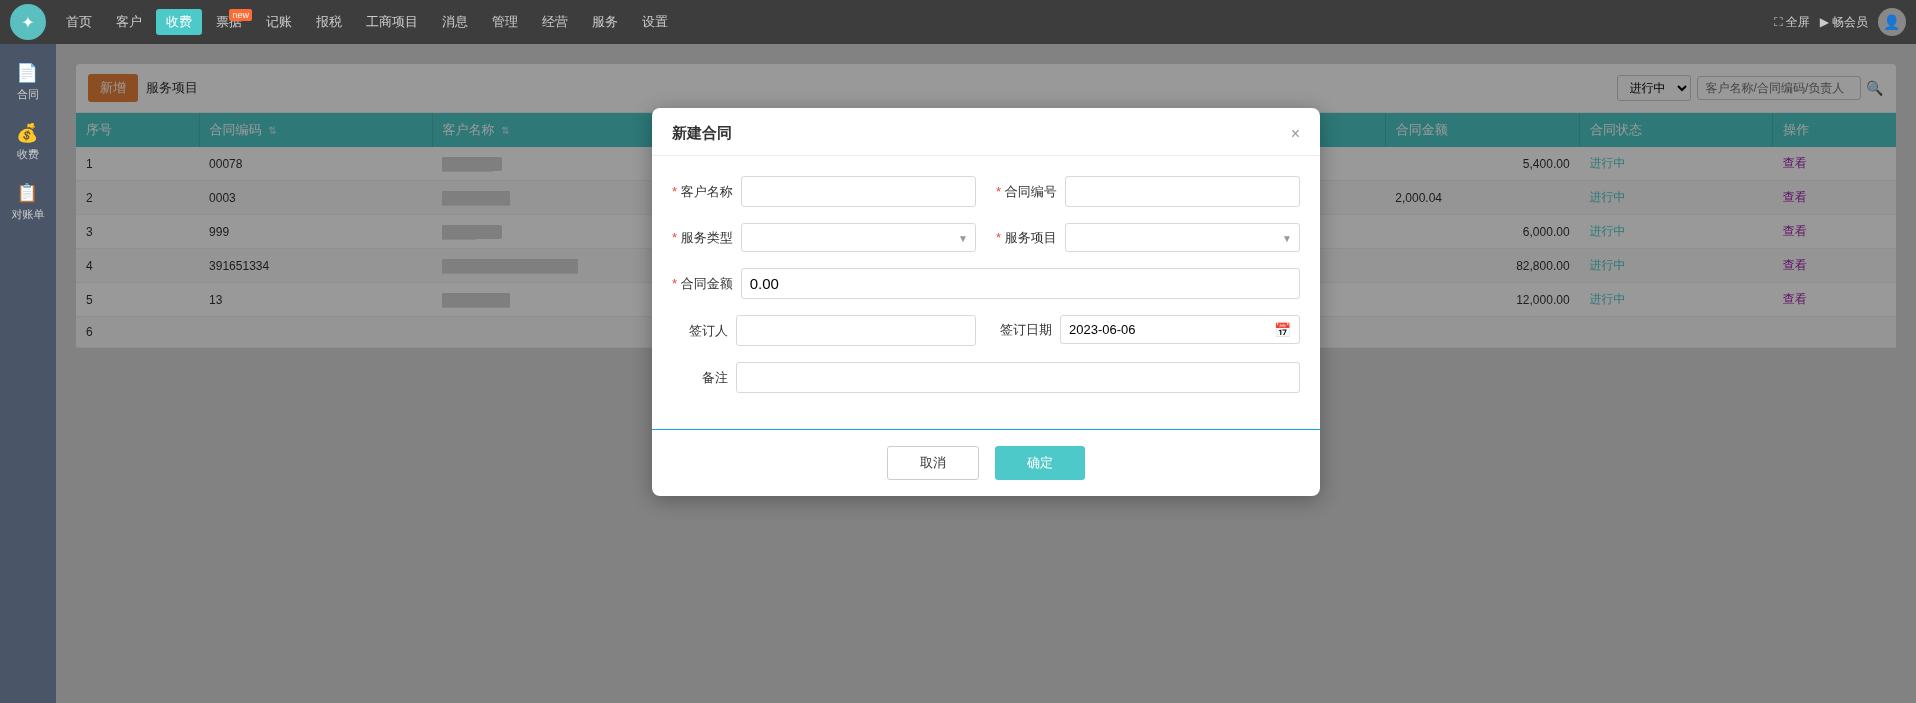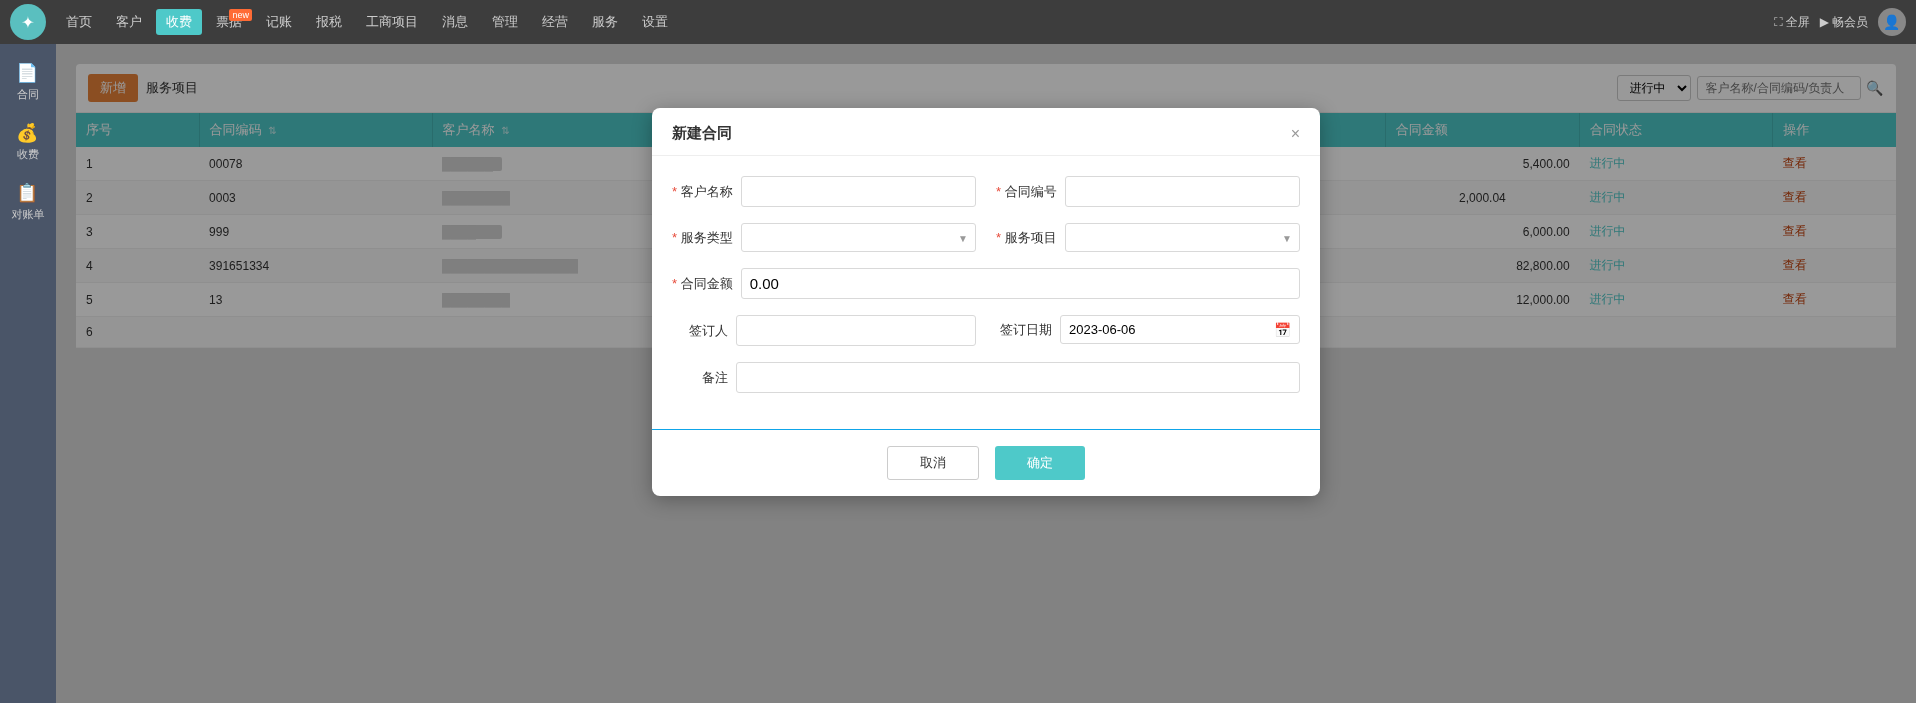--- a/index.html
+++ b/index.html
@@ -193,21 +193,21 @@
       padding: 8px 10px;
       border-bottom: 1px solid #eee;
       font-size: 12px;
       color: #333;
     }
     .status-badge {
       color: #4ec9c9;
       font-size: 12px;
     }
     .action-link {
-      color: #c2410c;
+      color: #a21caf;
       cursor: pointer;
       text-decoration: none;
     }
     .sort-arrows { font-size: 10px; color: rgba(255,255,255,0.7); margin-left: 3px; }
 
     
     .modal-overlay {
       position: absolute;
       top: 0; left: 0; right: 0; bottom: 0;
       background: rgba(0,0,0,0.4);
@@ -455,21 +455,21 @@
     <td style="text-align:right;">5,400.00</td>
     <td><span class="status-badge">进行中</span></td>
     <td><a class="action-link">查看</a></td>
   </tr>
             <tr>
     <td>2</td>
     <td>0003</td>
     <td><span style="background:#d4d4d4;color:#d4d4d4;border-radius:2px;display:inline-block;min-width:60px;">████████</span></td>
     <td>小规模记账</td>
     <td>202305-202404</td>
-    <td style="text-align:center;">2,000.04</td>
+    <td style="text-align:left;">2,000.04</td>
     <td><span class="status-badge">进行中</span></td>
     <td><a class="action-link">查看</a></td>
   </tr>
             <tr>
     <td>3</td>
     <td>999</td>
     <td><span style="background:#d4d4d4;color:#d4d4d4;border-radius:2px;display:inline-block;min-width:60px;">████</span></td>
     <td>小规模记账</td>
     <td>202305-202404</td>
     <td style="text-align:right;">6,000.00</td>

